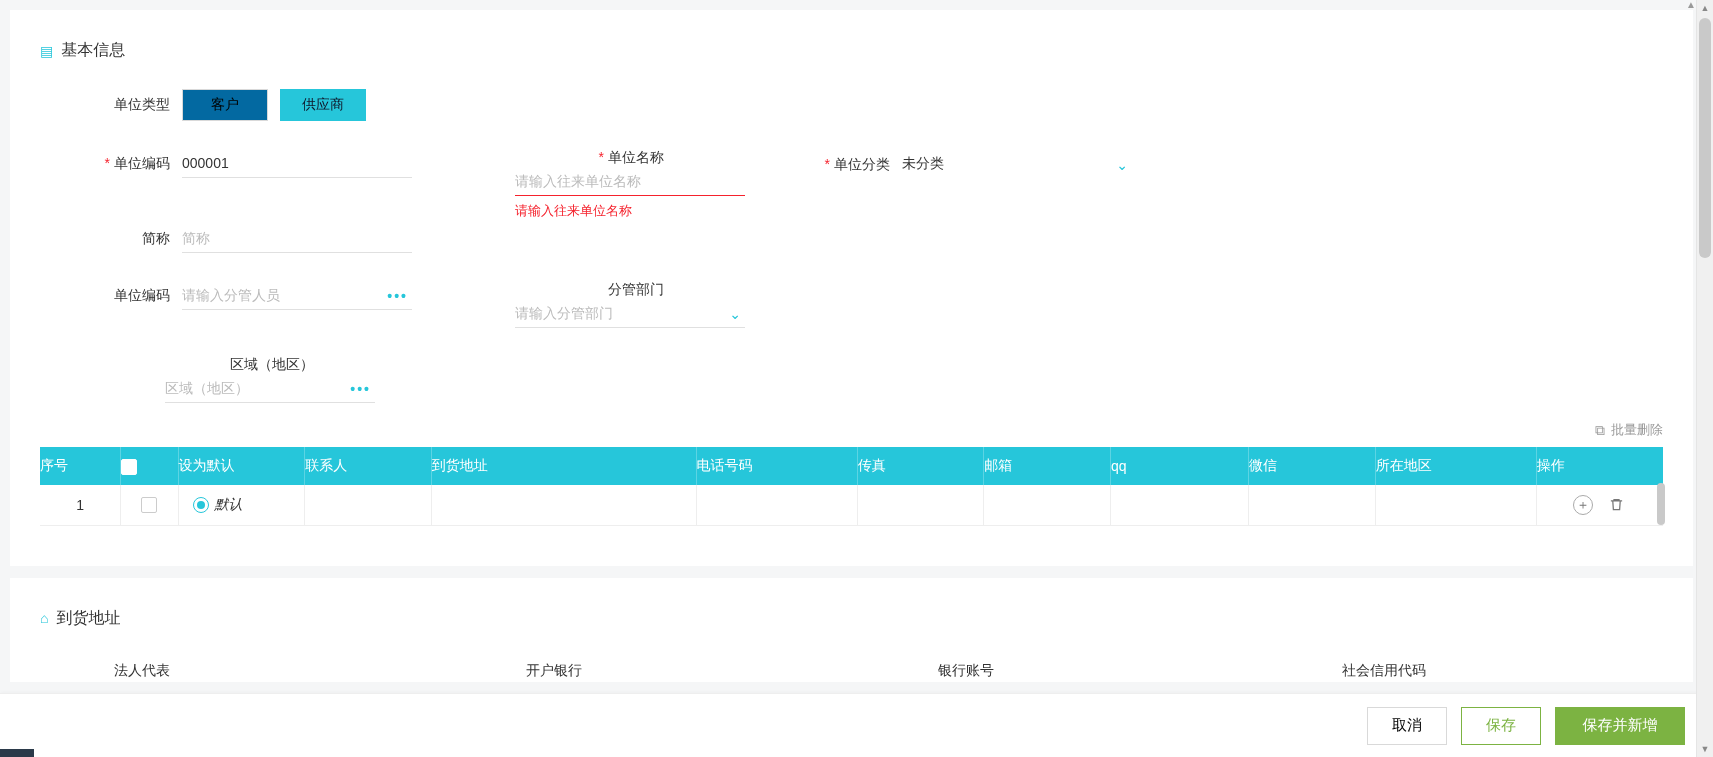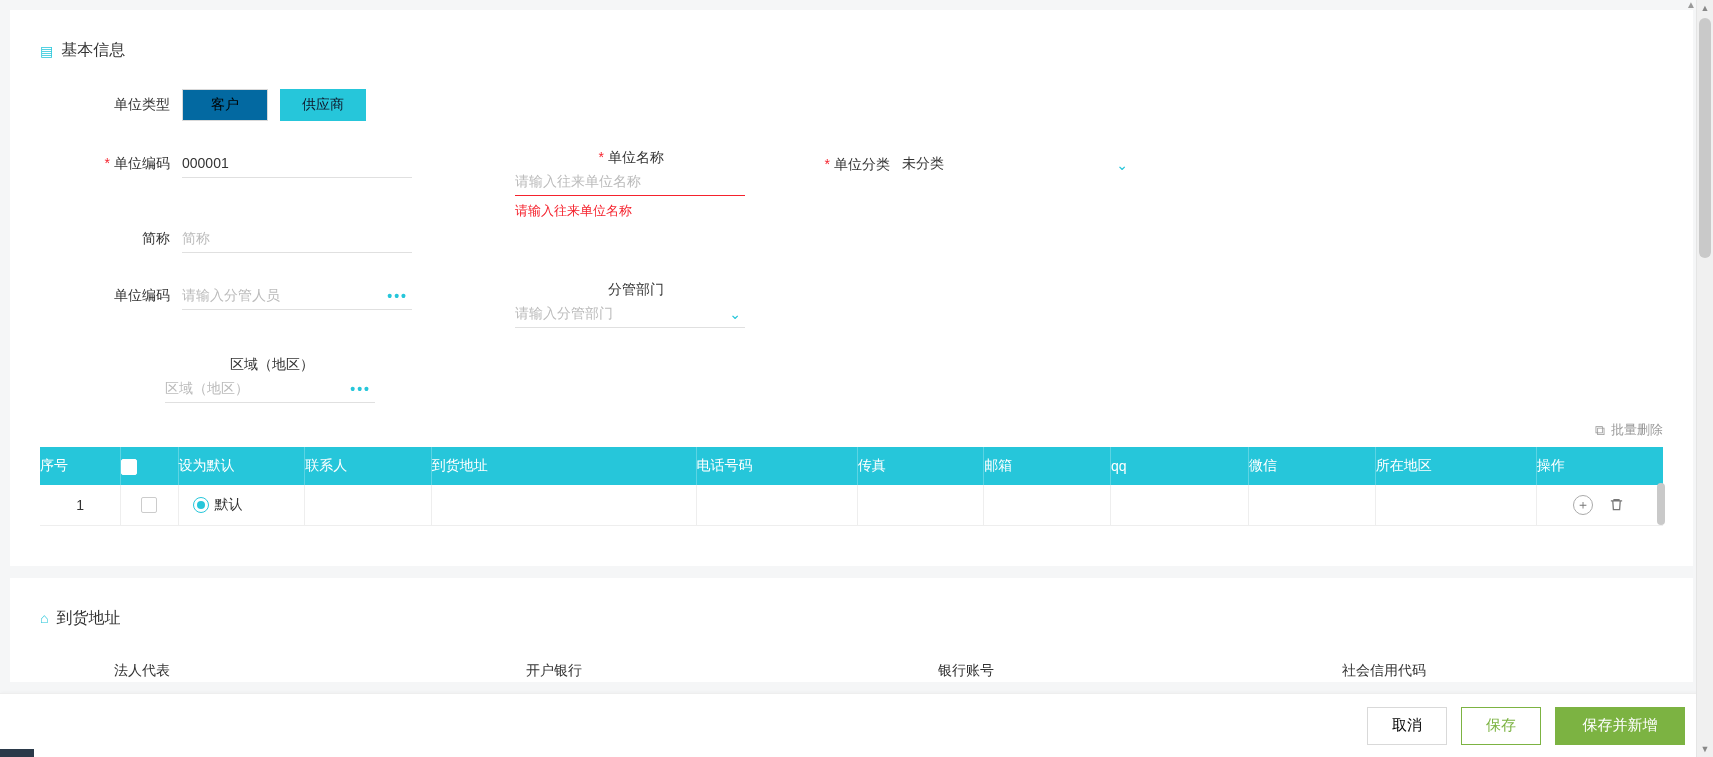--- a/index.html
+++ b/index.html
@@ -229,21 +229,21 @@
   }
   .row-check {
     width: 16px; height: 16px;
     border: 1px solid #ccc;
     background: #fff;
     display: inline-block;
     vertical-align: middle;
     border-radius: 2px;
   }
   .row-radio {
-    display: inline-flex; align-items: center; gap: 6px;
+    display: inline-flex; align-items: center; gap: 6px; font-style: italic;
   }
   .row-radio .rdot {
     width: 16px; height: 16px;
     border: 1px solid #26c6da;
     border-radius: 50%;
     display: inline-flex; align-items: center; justify-content: center;
   }
   .row-radio .rdot::after {
     content: ''; width: 8px; height: 8px; background: #26c6da; border-radius: 50%;
   }

